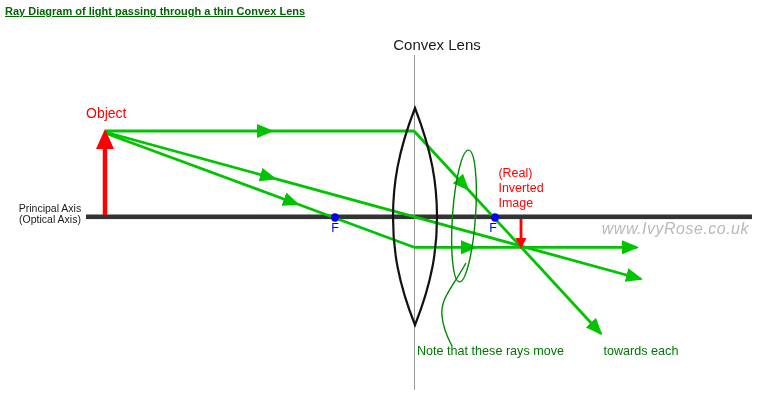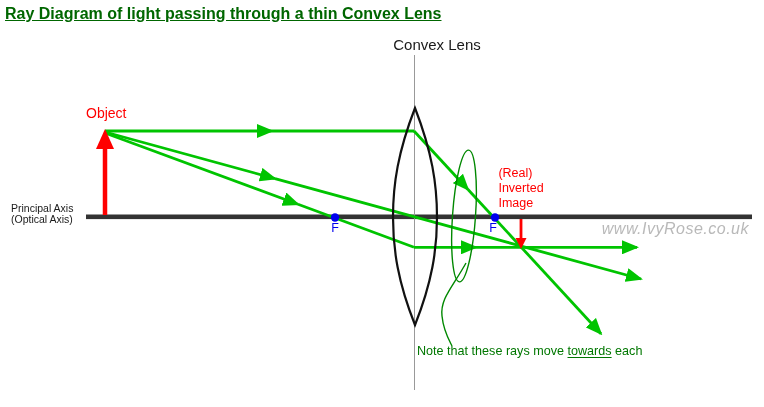--- a/index.html
+++ b/index.html
@@ -6,34 +6,34 @@
     --title-green:#006600; --ray-green:#00c400; --note-green:#007700;
     --annotation-green:#008800; --label-red:#ff0000; --focal-blue:#0000ee;
     --axis-dark:#333333; --lens-black:#111111; --watermark-gray:#b9b9b9;
     --centerline-gray:#999999;
   }
   *{margin:0;padding:0;box-sizing:border-box;}
   html,body{background:#ffffff;}
   body{font-family:"Liberation Sans","DejaVu Sans",sans-serif;}
   .stage{position:relative;width:764px;height:407px;background:#ffffff;overflow:hidden;}
   .abs{position:absolute;}
-  .title{left:5px;top:5px;font-size:16px;font-weight:bold;color:var(--title-green);
+  .title{left:5px;top:5px;font-size:11px;font-weight:bold;color:var(--title-green);
          text-decoration:underline;white-space:nowrap;text-align:right;}
   .lens-label{left:414px;top:36px;transform:translateX(-50%);font-size:15px;color:#1a1a1a;white-space:nowrap;margin-left:23px;}
   .object-label{left:86px;top:105px;font-size:14px;color:var(--label-red);white-space:nowrap;}
-  .axis-label{left:11px;top:203px;width:78px;font-size:10.5px;line-height:11px;color:#1a1a1a;text-align:left;}
+  .axis-label{left:11px;top:203px;width:78px;font-size:10.5px;line-height:11px;color:#1a1a1a;text-align:center;}
   .f-label{font-size:12.5px;color:var(--focal-blue);transform:translateX(-50%);white-space:nowrap;}
   .f-left{left:335px;top:221px;}
   .f-right{left:493px;top:221px;}
   .image-label{left:521px;top:166px;transform:translateX(-50%);font-size:12.5px;line-height:15px;
                color:var(--label-red);white-space:nowrap;}
   .watermark{right:15px;top:220px;font-size:16px;font-style:italic;color:var(--watermark-gray);
              letter-spacing:0.5px;white-space:nowrap;}
   .note{left:417px;top:344px;font-size:12.6px;line-height:14px;color:var(--note-green);white-space:nowrap;}
-  .note .u{text-decoration:underline;text-underline-offset:2px;}
+  .note .u{text-underline-offset:2px;margin-left:36px;}
   svg.layer{position:absolute;left:0;top:0;}
   .ray{stroke:var(--ray-green);stroke-width:2.8;fill:none;}
   .thin-green{stroke:var(--annotation-green);stroke-width:1.4;fill:none;}
   #arrowhead polygon{fill:var(--ray-green);}
   .red-shaft{stroke:var(--label-red);}
   .red-fill{fill:var(--label-red);}
   .blue-dot{fill:var(--focal-blue);}
   .lens-outline{stroke:var(--lens-black);stroke-width:2.2;fill:none;}
   .centerline{stroke:var(--centerline-gray);stroke-width:1;}
   .axis-bar{fill:var(--axis-dark);}

